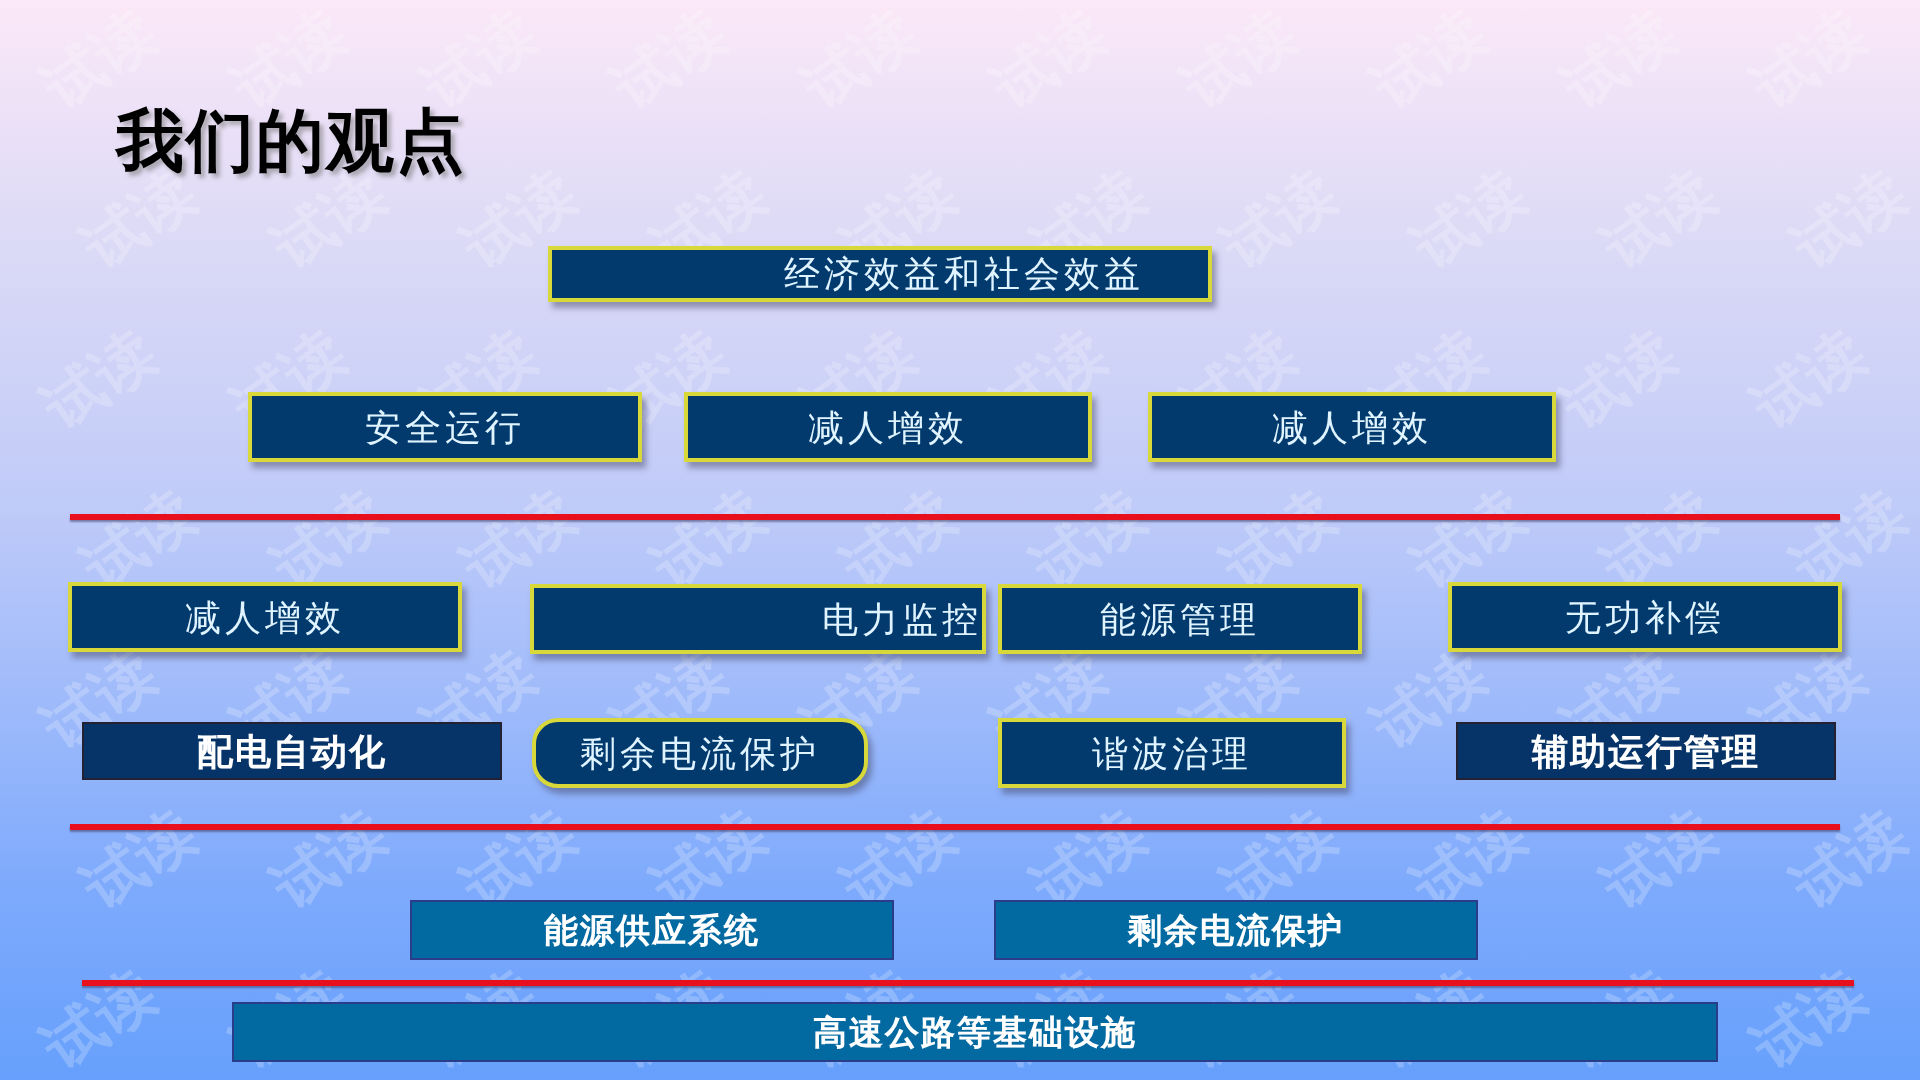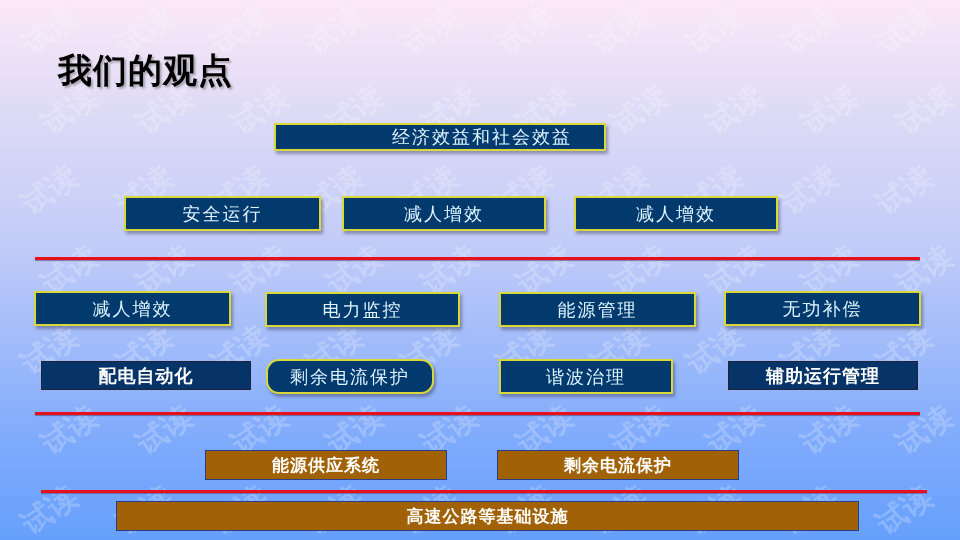--- a/index.html
+++ b/index.html
@@ -34,21 +34,21 @@
     }
     .box.yellow {
       background: #023a6e; border: 2px solid #d8d83a;
       box-shadow: 2px 3px 3px rgba(60,60,90,0.45);
     }
     .box.plain {
       background: #063468; border: 1px solid #223;
       color: #ffffff; font-weight: bold; letter-spacing: 1px;
     }
     .box.navy {
-      background: #a16207; border: 1px solid #2a3d8a;
+      background: #0369a1; border: 1px solid #2a3d8a;
       color: #ffffff; font-weight: bold; font-size: 17px; letter-spacing: 1px; justify-content: center;
     }
     .sep {
       position: absolute; height: 3px; background: #e8101c;
       box-shadow: 0 1px 1px rgba(70,70,110,0.6);
     }
   </style>
 </head>
 <body>
 
@@ -141,24 +141,24 @@
 </div>
 <div class="box yellow" style="left:574px; top:196px; width:204px; height:35px;">
   <span>减人增效</span>
 </div>
 
 <div class="sep" style="left:35px; top:257px; width:885px;"></div>
 
 <div class="box yellow" style="left:34px; top:291px; width:197px; height:35px;">
   <span>减人增效</span>
 </div>
-<div class="box yellow" style="left:265px; top:292px; width:195px; height:35px;">
+<div class="box yellow" style="left:265px; top:292px; width:228px; height:35px;justify-content:flex-end;">
   <span>电力监控</span>
 </div>
-<div class="box yellow" style="left:499px; top:292px; width:197px; height:35px;font-family:Liberation Serif, serif;">
+<div class="box yellow" style="left:499px; top:292px; width:182px; height:35px;font-family:Liberation Serif, serif;">
   <span>能源管理</span>
 </div>
 <div class="box yellow" style="left:724px; top:291px; width:197px; height:35px;">
   <span>无功补偿</span>
 </div>
 
 <div class="box plain" style="left:41px; top:361px; width:210px; height:29px;">
   <span>配电自动化</span>
 </div>
 <div class="box yellow" style="left:266px; top:359px; width:168px; height:35px;border-radius:13px;">

